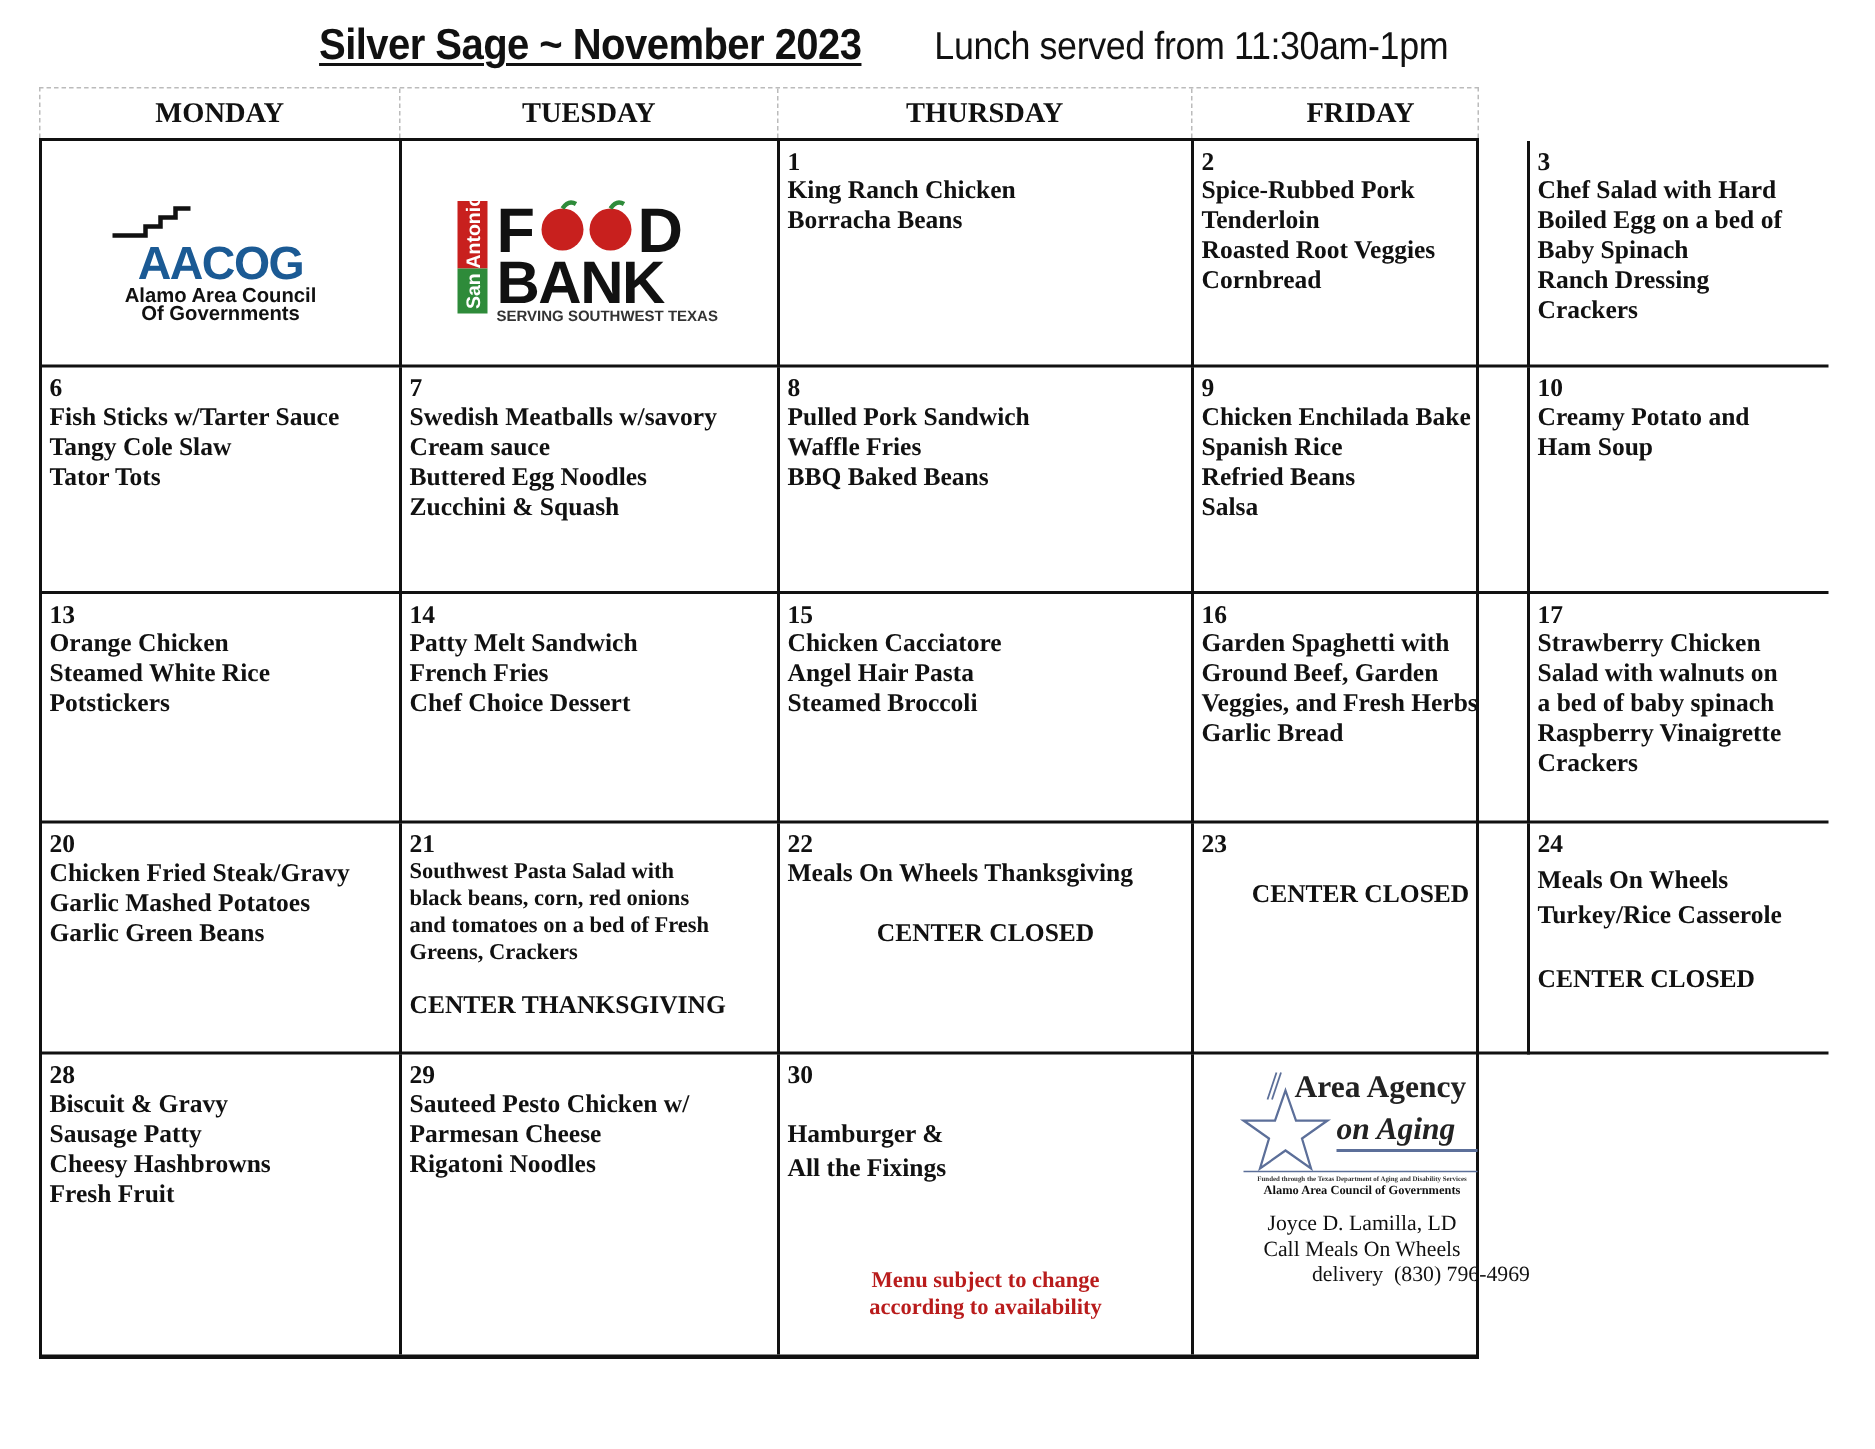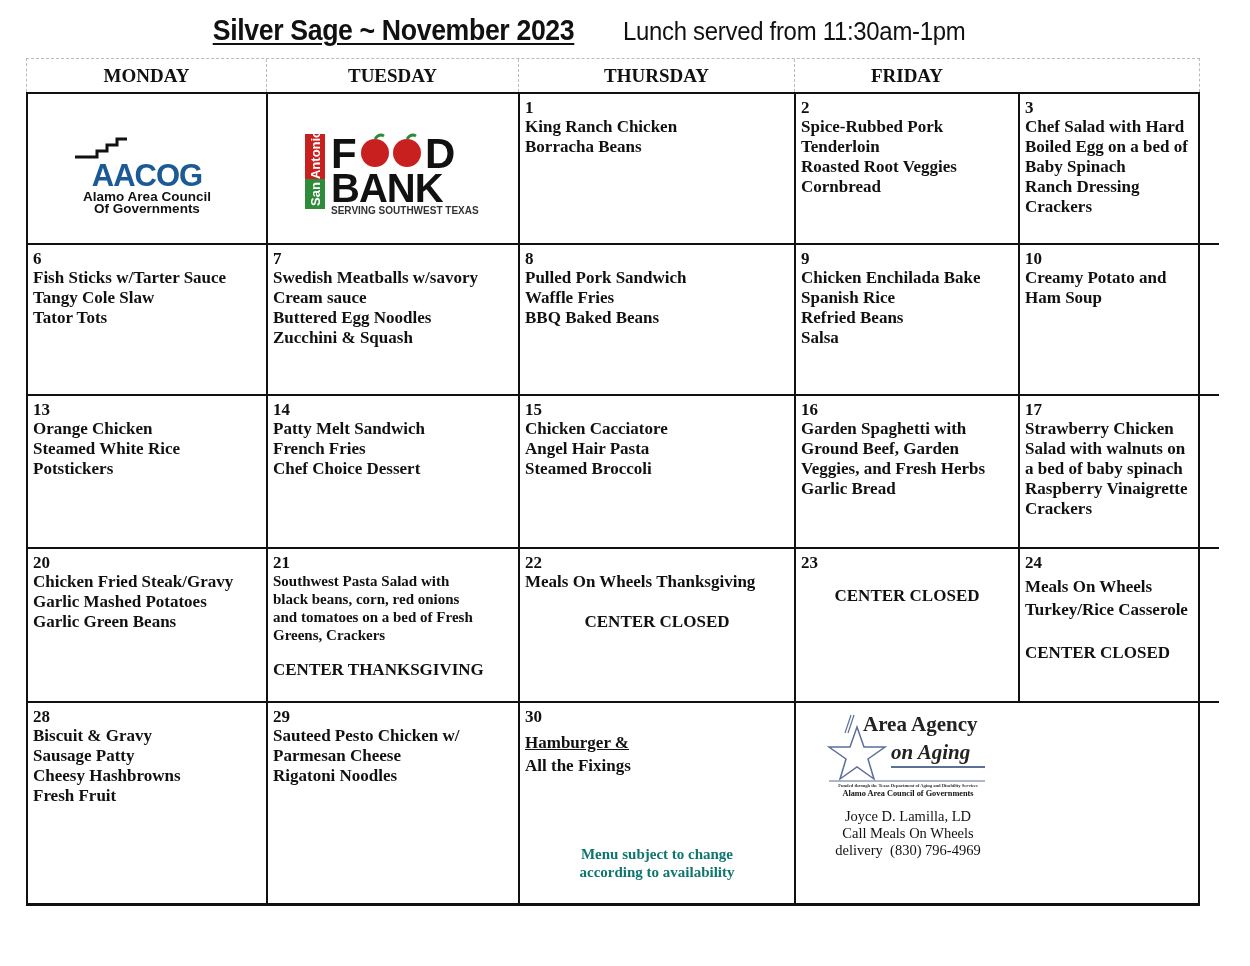--- a/index.html
+++ b/index.html
@@ -1,33 +1,33 @@
 <!DOCTYPE html>
 <html><head>
 <meta charset="utf-8">
 <style>
   html, body { margin:0; padding:0; background:#ffffff; }
   body { width:1250px; height:966px; position:relative; overflow:hidden; font-family:"Liberation Serif", serif; color:#111; }
   .title-bar { position:absolute; left:0; top:14px; width:1178px; text-align:center; white-space:nowrap; }
   .title-main { font-family:"Liberation Sans", sans-serif; font-weight:bold; font-size:29px; text-decoration:underline; text-decoration-thickness:2px; text-underline-offset:3px; letter-spacing:-0.4px; transform:scaleX(0.92); display:inline-block; }
   .title-sub { font-family:"Liberation Sans", sans-serif; font-size:26px; margin-left:14px; display:inline-block; transform:scaleX(0.92); letter-spacing:-0.3px; }
-  .cal { position:absolute; left:26px; top:58px; width:1174px; }
+  .cal { position:absolute; left:26px; top:58px; width:960px; }
   .hdr-row { display:grid; grid-template-columns:240px 252px 276px 224px 199px; height:34px; border:1px dashed #bbb; border-bottom:none; box-sizing:border-box; }
   .hdr-cell { display:flex; align-items:center; justify-content:center; font-weight:bold; font-size:19px; border-right:1px dashed #bbb; }
   .hdr-cell:last-child { border-right:none; }
   .grid { display:grid; grid-template-columns:240px 252px 276px 224px 199px; grid-template-rows:151px 151px 153px 154px 200px; border:2px solid #111; border-bottom-width:3px; box-sizing:border-box; }
   .cell { border-right:2px solid #111; border-bottom:2px solid #111; padding:5px 5px 0 5px; box-sizing:border-box; font-weight:bold; font-size:17px; line-height:20px; overflow:hidden; position:relative; }
   .cell.col5 { border-right:none; }
   .cell.row5 { border-bottom:none; }
   .daynum { display:block; font-size:17px; line-height:18px; }
   .item { display:block; white-space:nowrap; }
   .item.small { font-size:15px; line-height:18px; }
   .notice { display:block; text-align:center; }
   .logo-cell { display:flex; align-items:center; justify-content:center; }
-  .red-note { position:absolute; left:0; right:0; bottom:22px; text-align:center; color:#0f766e; font-size:15px; line-height:18px; }
+  .red-note { position:absolute; left:0; right:0; bottom:22px; text-align:center; color:#b91c1c; font-size:15px; line-height:18px; }
   .aaa { position:absolute; left:0; right:0; top:6px; text-align:center; }
   .aaa-contact { font-weight:normal; font-size:14.5px; line-height:17px; text-align:center; margin-top:4px; }
 </style>
 </head>
 <body>
 
 <div class="title-bar">
   <span class="title-main">Silver Sage ~ November 2023</span>
   <span class="title-sub">Lunch served from 11:30am-1pm</span>
 </div>
@@ -193,21 +193,21 @@
       <span class="item">Fresh Fruit</span>
     </div>
     <div class="cell row5">
       <span class="daynum">29</span>
       <span class="item">Sauteed Pesto Chicken w/</span>
       <span class="item">Parmesan Cheese</span>
       <span class="item">Rigatoni Noodles</span>
     </div>
     <div class="cell row5">
       <span class="daynum">30</span>
-      <span class="item" style="margin-top:5px; line-height:23px;text-decoration:underline;">Hamburger &amp;</span>
+      <span class="item" style="margin-top:18px; line-height:23px;">Hamburger &amp;</span>
       <span class="item" style="line-height:23px;">All the Fixings</span>
       <div class="red-note">
         <span class="notice">Menu subject to change</span>
         <span class="notice">according to availability</span>
       </div>
     </div>
     <div class="cell col5 row5">
       <div class="aaa">
         <svg width="170" height="90" viewBox="0 0 170 90">
           <polygon points="34,18 41,38 62,38 45,50 51,70 34,58 17,70 23,50 6,38 27,38" fill="none" stroke="#5c6f99" stroke-width="1.5"></polygon>
@@ -216,18 +216,18 @@
           <text x="40" y="22" font-family="Liberation Serif, serif" font-size="21" fill="#222">Area Agency</text>
           <text x="68" y="50" font-family="Liberation Serif, serif" font-style="italic" font-size="21" fill="#222">on Aging</text>
           <line x1="68" y1="58" x2="162" y2="58" stroke="#5c6f99" stroke-width="2"></line>
           <line x1="6" y1="72" x2="162" y2="72" stroke="#5c6f99" stroke-width="1"></line>
           <text x="85" y="78" text-anchor="middle" font-family="Liberation Serif, serif" font-size="4.6" fill="#333">Funded through the Texas Department of Aging and Disability Services</text>
           <text x="85" y="87" text-anchor="middle" font-family="Liberation Serif, serif" font-weight="bold" font-size="8.3" fill="#111">Alamo Area Council of Governments</text>
         </svg>
         <div class="aaa-contact">
           <span class="notice">Joyce D. Lamilla, LD</span>
           <span class="notice">Call Meals On Wheels</span>
-          <span class="notice" style="white-space:pre;">delivery  (830) 796-4969</span>
+          <span class="notice" style="white-space:pre;text-align:right;">delivery  (830) 796-4969</span>
         </div>
       </div>
     </div>
   </div>
 </div>
 
 </body></html>

